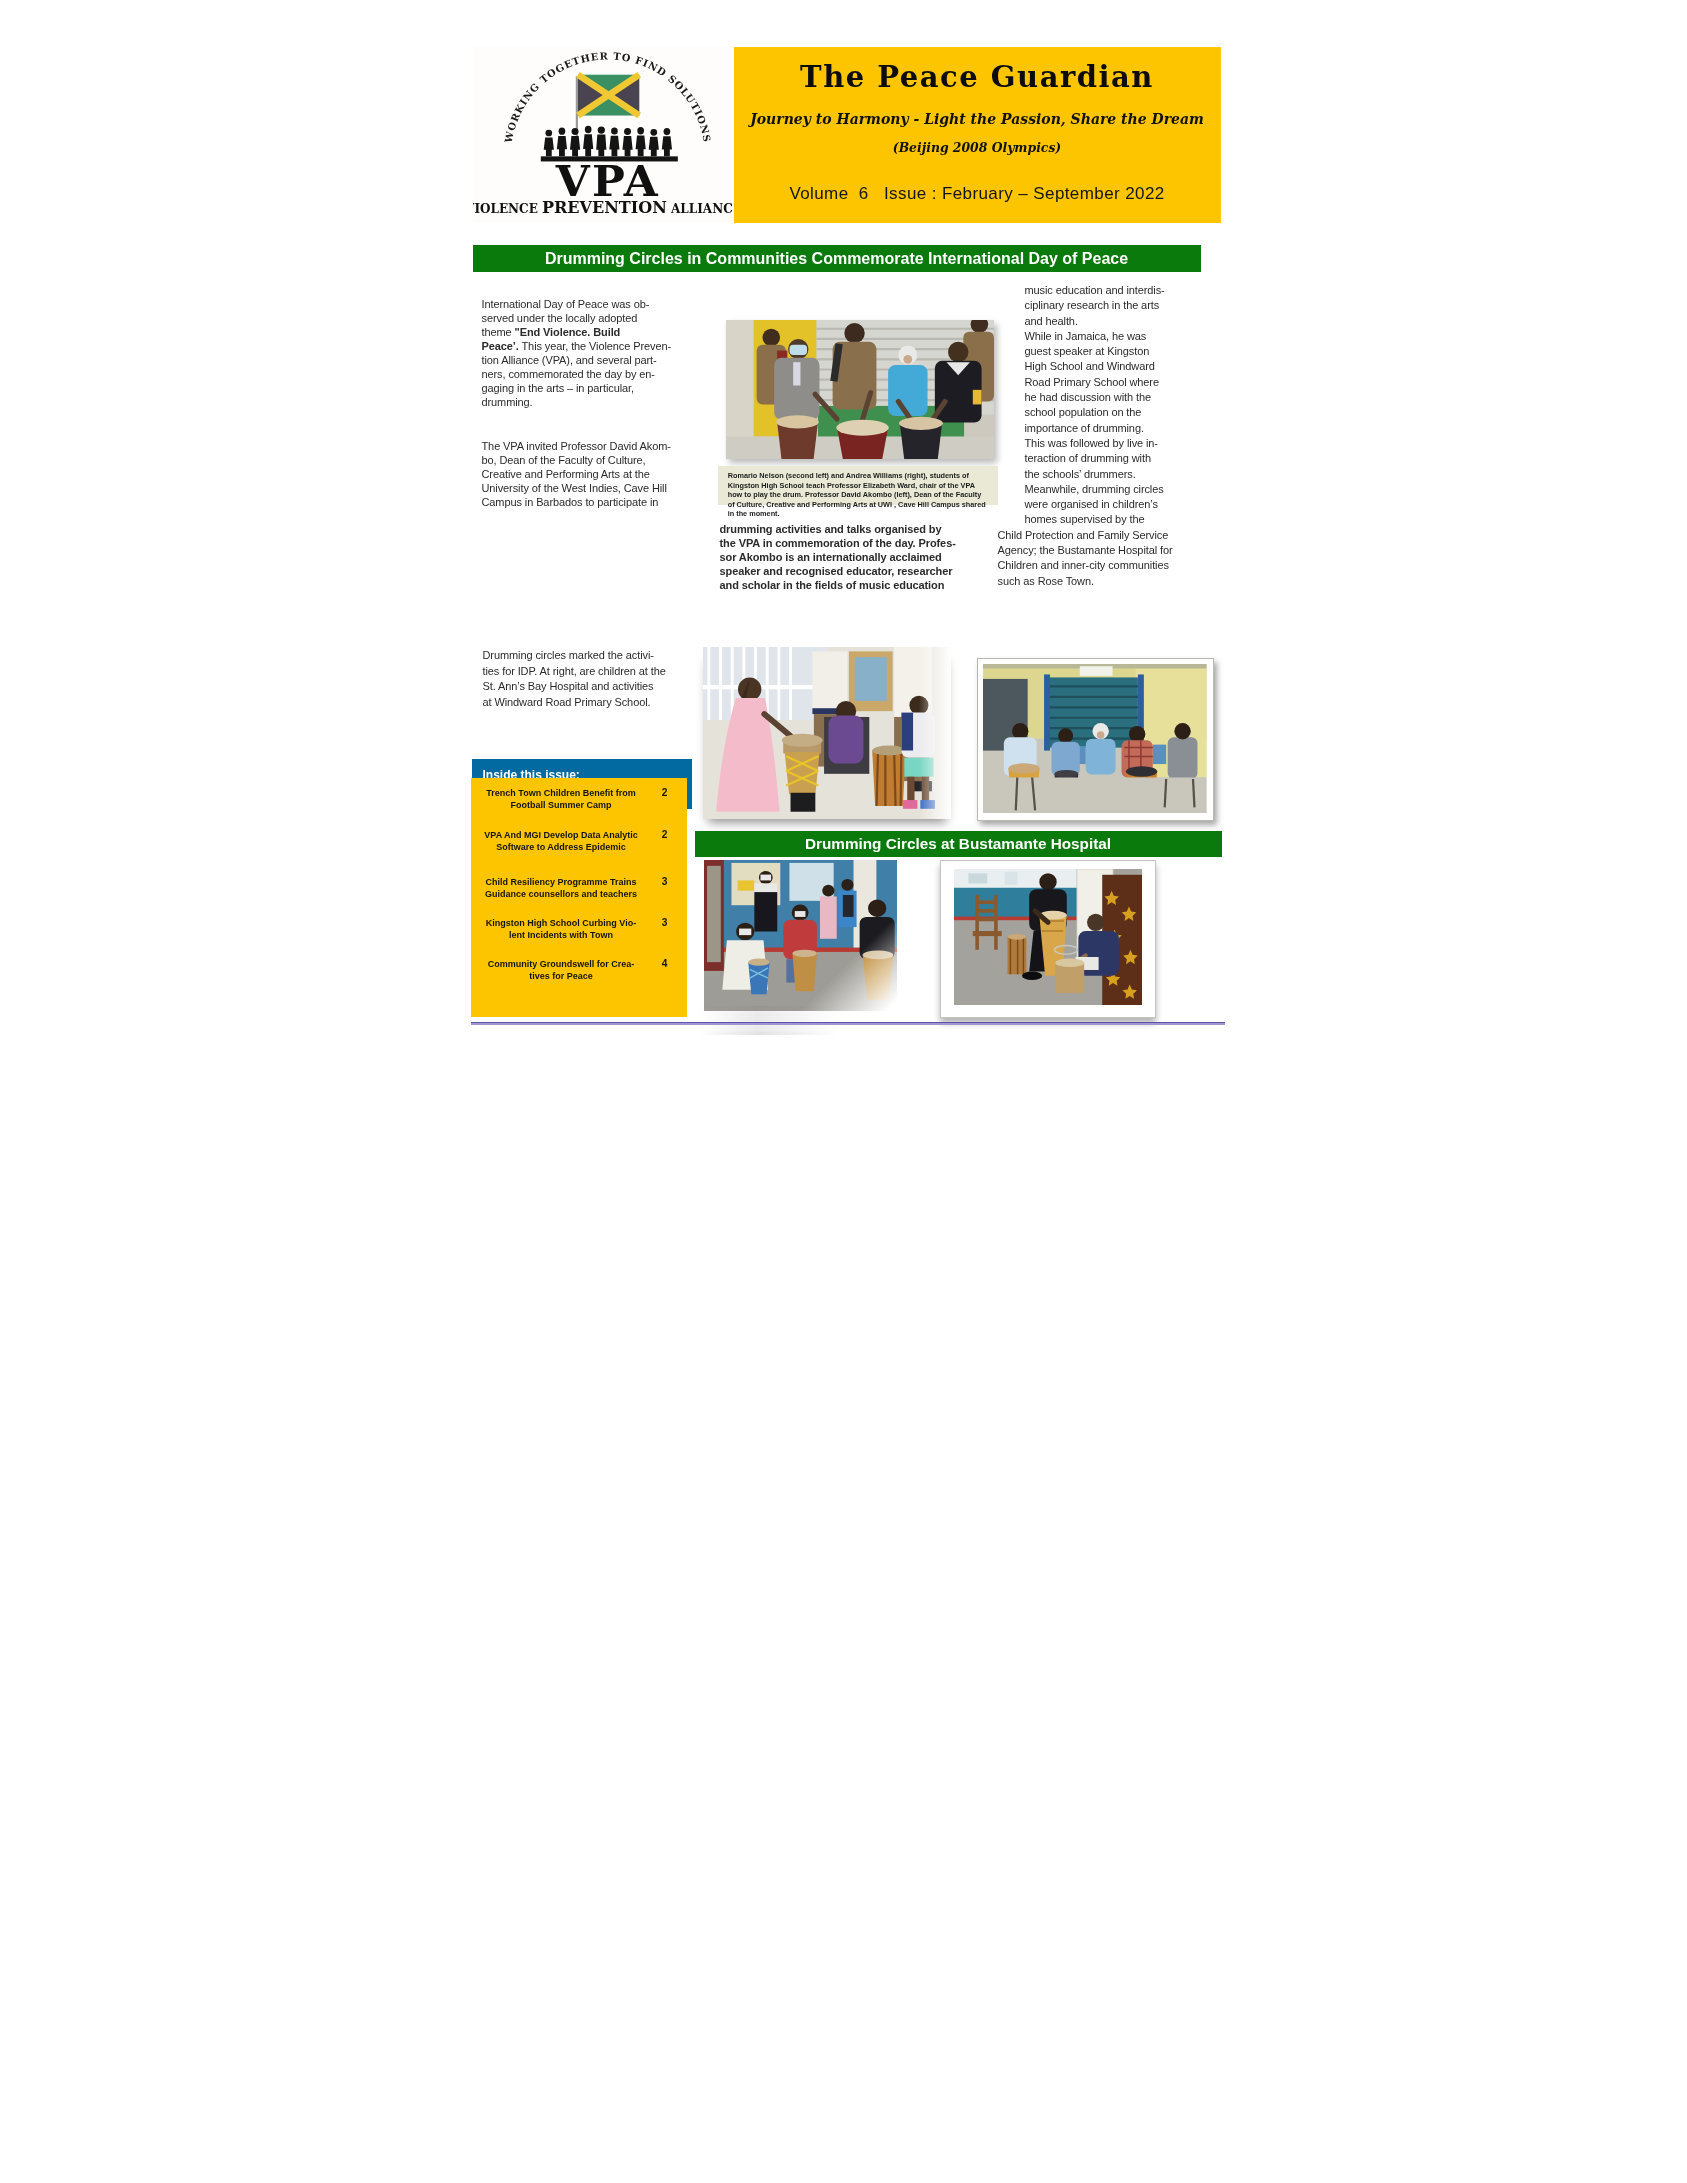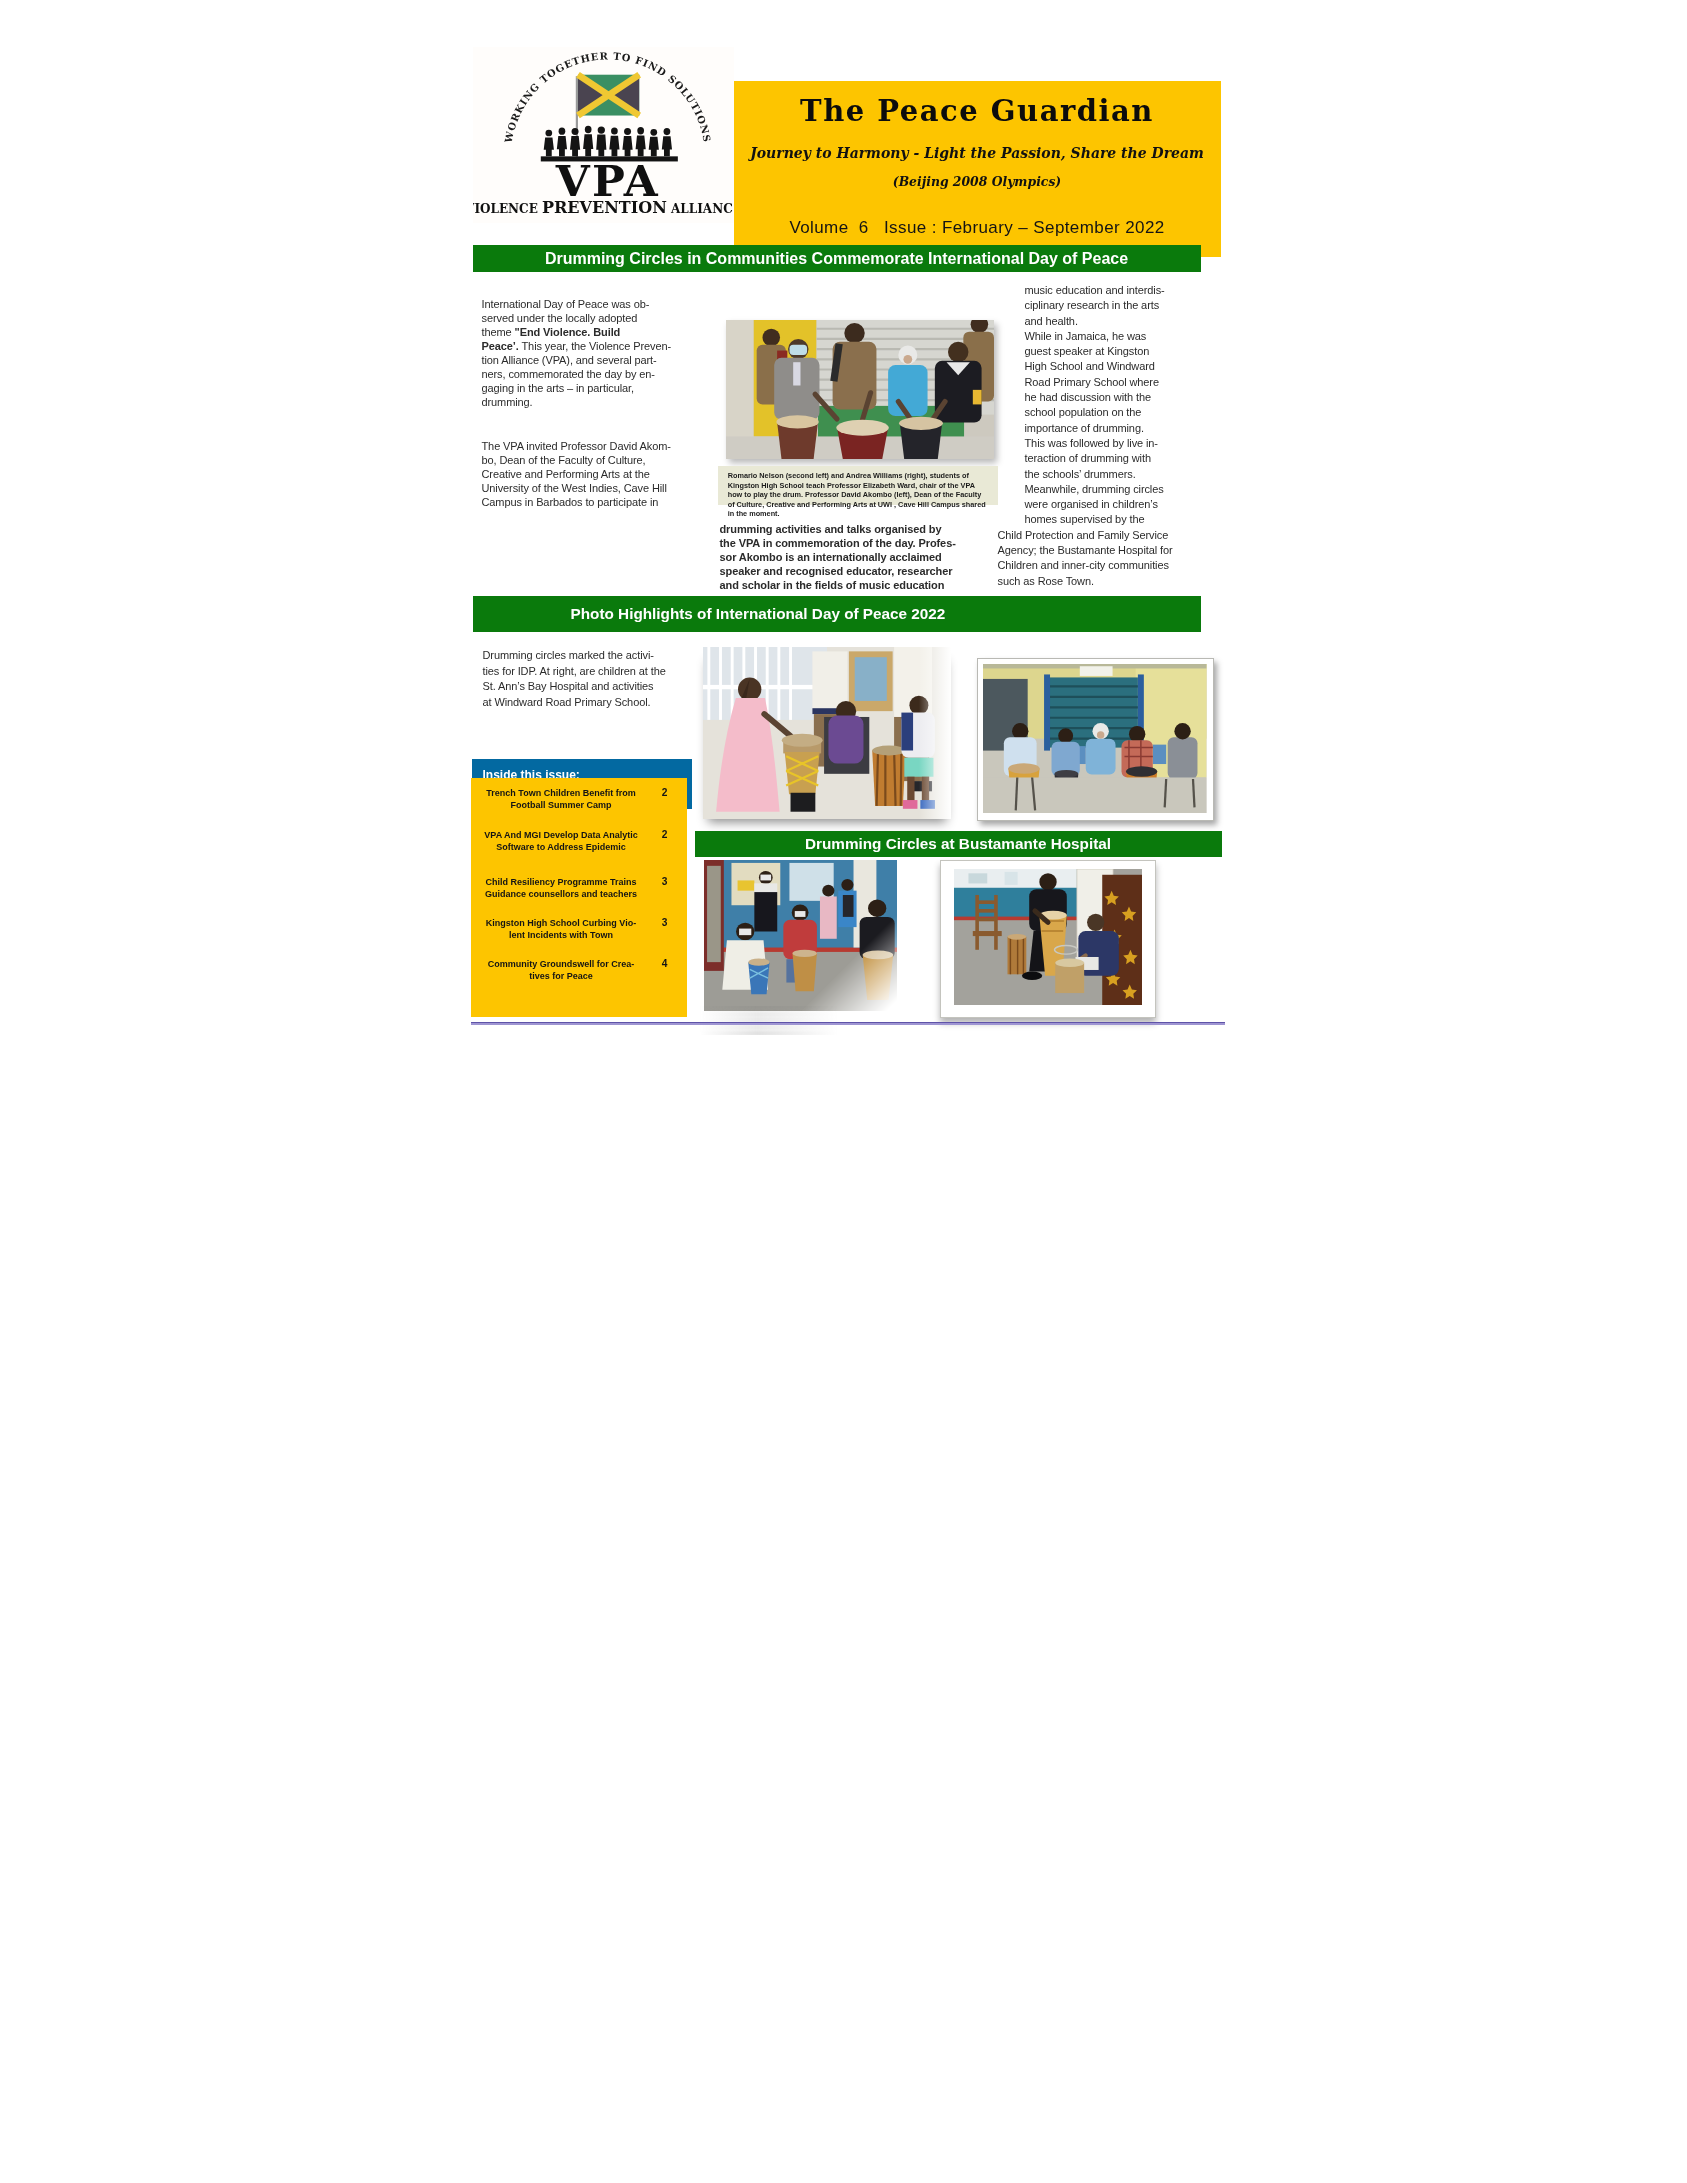--- a/index.html
+++ b/index.html
@@ -5,21 +5,21 @@
   html,body{margin:0;padding:0;background:#ffffff;}
   .page{
     position:relative;width:844px;height:1092px;margin:0 auto;background:#ffffff;
     font-family:"Liberation Sans",sans-serif;color:#262626;overflow:hidden;
   }
   .abs{position:absolute;}
   .pre{white-space:pre-line;}
   
   .ink-mark{left:63px;top:51px;width:6.6px;height:10.2px;background:#161616;border-radius:60% 60% 55% 0;transform:rotate(12deg);}
   .logo-box{left:51px;top:47px;width:261px;height:176px;background:#fffdfb;}
-  .masthead{left:312px;top:47px;width:487px;height:176px;background:#fdc500;text-align:center;margin-top:34px;}
+  .masthead{left:312px;top:47px;width:487px;height:176px;background:#fdc500;text-align:center;}
   .mh-title{position:absolute;left:0;right:0;top:13px;font-family:"DejaVu Serif","Liberation Serif",serif;font-weight:bold;font-size:29px;letter-spacing:1.5px;color:#0c0c0c;}
   .mh-tag{position:absolute;left:0;right:0;top:64px;font-family:"DejaVu Serif","Liberation Serif",serif;font-weight:bold;font-style:italic;font-size:14px;color:#111;}
   .mh-tag2{position:absolute;left:0;right:0;top:93px;font-family:"DejaVu Serif","Liberation Serif",serif;font-weight:bold;font-style:italic;font-size:12.4px;color:#111;}
   .mh-issue{position:absolute;left:0;right:0;top:137px;font-size:17px;color:#141414;white-space:pre;letter-spacing:0.4px;}
   
   .bar{background:#0a7a0c;color:#ffffff;font-weight:bold;overflow:hidden;}
   .bar1{left:51px;top:245px;width:728px;height:27px;line-height:27px;font-size:16px;text-align:center;}
   .bar2{left:51px;top:596px;width:728px;height:36px;line-height:36px;font-size:15.3px;text-align:left;padding-left:98px;width:630px;}
   .bar3{left:273px;top:831px;width:527px;height:25.5px;line-height:25.5px;font-size:15.3px;text-align:center;}
   
@@ -248,21 +248,20 @@
 the schools’ drummers.
 Meanwhile, drumming circles
 were organised in children’s
 homes supervised by the</div>
     <div class="pre">Child Protection and Family Service
 Agency; the Bustamante Hospital for
 Children and inner-city communities
 such as Rose Town.</div>
   </div>
 
-  <div class="abs bar bar2">Photo Highlights of International Day of Peace 2022</div>
 
   <div class="abs body-text ph-intro pre">Drumming circles marked the activi-
 ties for IDP. At right, are children at the
 St. Ann’s Bay Hospital and  activities
 at Windward Road Primary School.</div>
 
   <div class="abs ph-left">
     <svg viewBox="0 0 340 236" preserveAspectRatio="none">
       <defs>
         <linearGradient id="fadeR" x1="0" y1="0" x2="1" y2="0">

